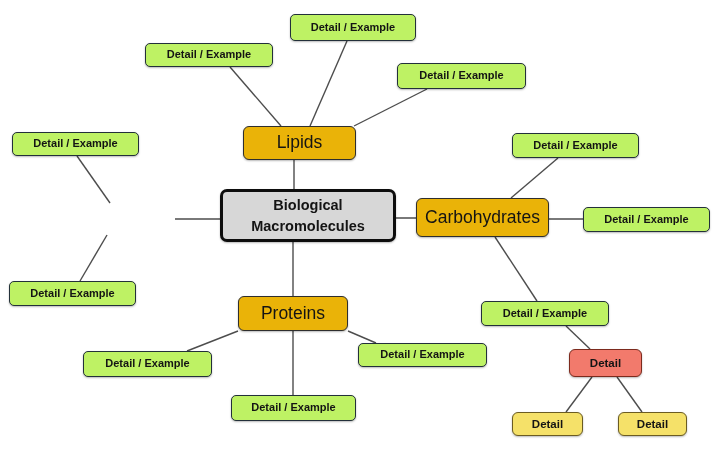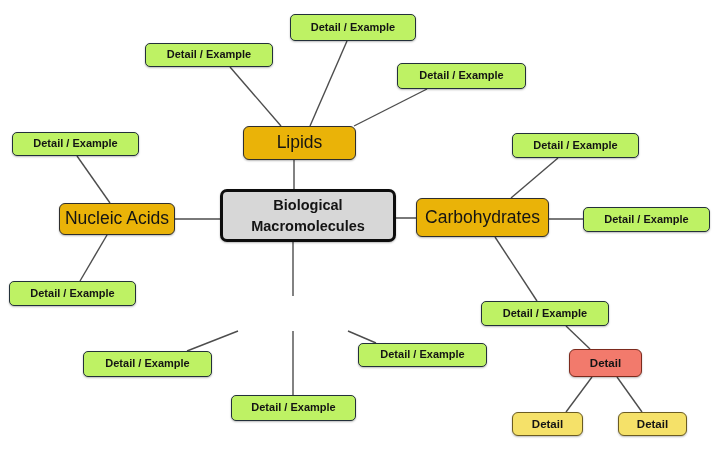--- a/index.html
+++ b/index.html
@@ -90,22 +90,22 @@
       <line x1="592" y1="377" x2="566" y2="412" stroke="#4d4d4d" stroke-width="1.4"></line>
       <line x1="617" y1="377" x2="642" y2="412" stroke="#4d4d4d" stroke-width="1.4"></line>
       <line x1="238" y1="331" x2="187" y2="351" stroke="#4d4d4d" stroke-width="1.4"></line>
       <line x1="293" y1="331" x2="293" y2="395" stroke="#4d4d4d" stroke-width="1.4"></line>
       <line x1="348" y1="331" x2="376" y2="343" stroke="#4d4d4d" stroke-width="1.4"></line>
     </svg>
 
 <div class="node center" style="left: 220px; top: 189px; width: 176px; height: 53px;">Biological
 Macromolecules</div>
     <div class="node category" style="left: 243px; top: 126px; width: 113px; height: 34px;">Lipids</div>
-    <div class="node category" style="left: 59px; top: 203px; width: 116px; height: 32px;">Nucleic Acids</div>
     <div class="node category" style="left: 416px; top: 198px; width: 133px; height: 39px;">Carbohydrates</div>
+    <div class="node category" style="left: 238px; top: 296px; width: 110px; height: 35px;">Proteins</div>
     <div class="node detail" style="left: 145px; top: 43px; width: 128px; height: 24px;">Detail / Example</div>
     <div class="node detail" style="left: 290px; top: 14px; width: 126px; height: 27px;">Detail / Example</div>
     <div class="node detail" style="left: 397px; top: 63px; width: 129px; height: 26px;">Detail / Example</div>
     <div class="node detail" style="left: 12px; top: 132px; width: 127px; height: 24px;">Detail / Example</div>
     <div class="node detail" style="left: 9px; top: 281px; width: 127px; height: 25px;">Detail / Example</div>
     <div class="node detail" style="left: 512px; top: 133px; width: 127px; height: 25px;">Detail / Example</div>
     <div class="node detail" style="left: 583px; top: 207px; width: 127px; height: 25px;">Detail / Example</div>
     <div class="node detail" style="left: 481px; top: 301px; width: 128px; height: 25px;">Detail / Example</div>
     <div class="node detail" style="left: 83px; top: 351px; width: 129px; height: 26px;">Detail / Example</div>
     <div class="node detail" style="left: 231px; top: 395px; width: 125px; height: 26px;">Detail / Example</div>

